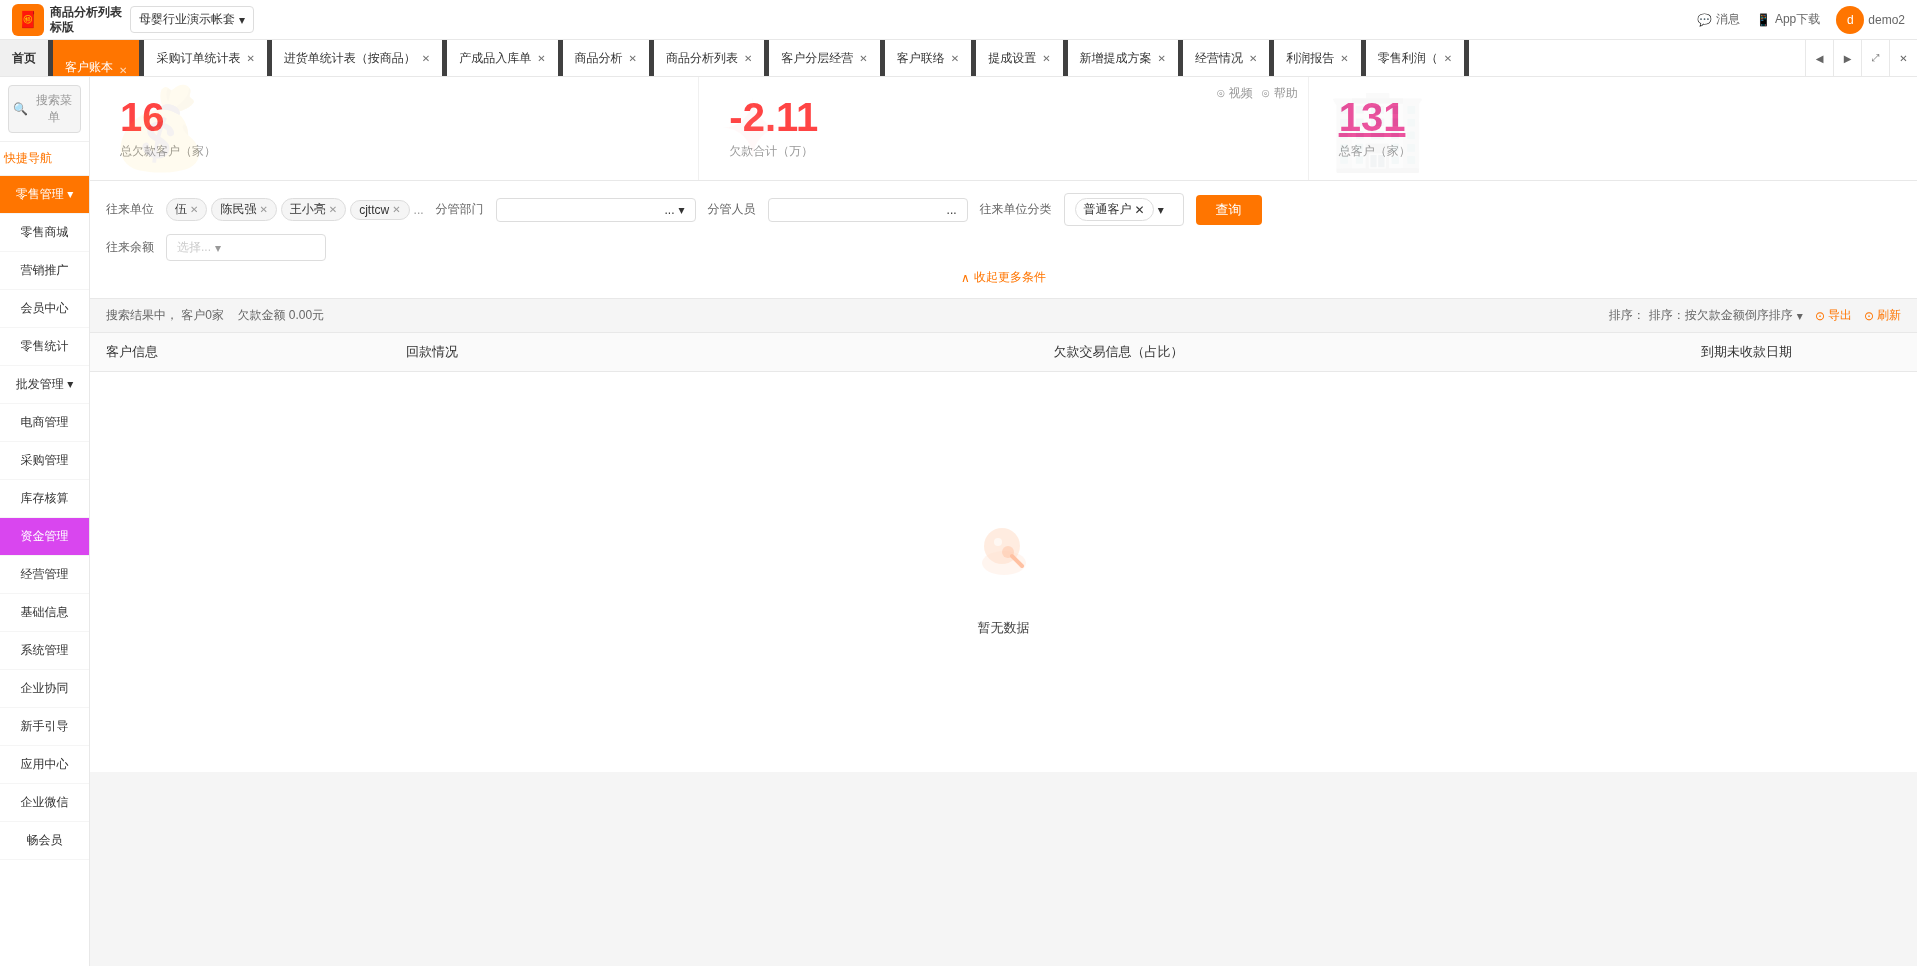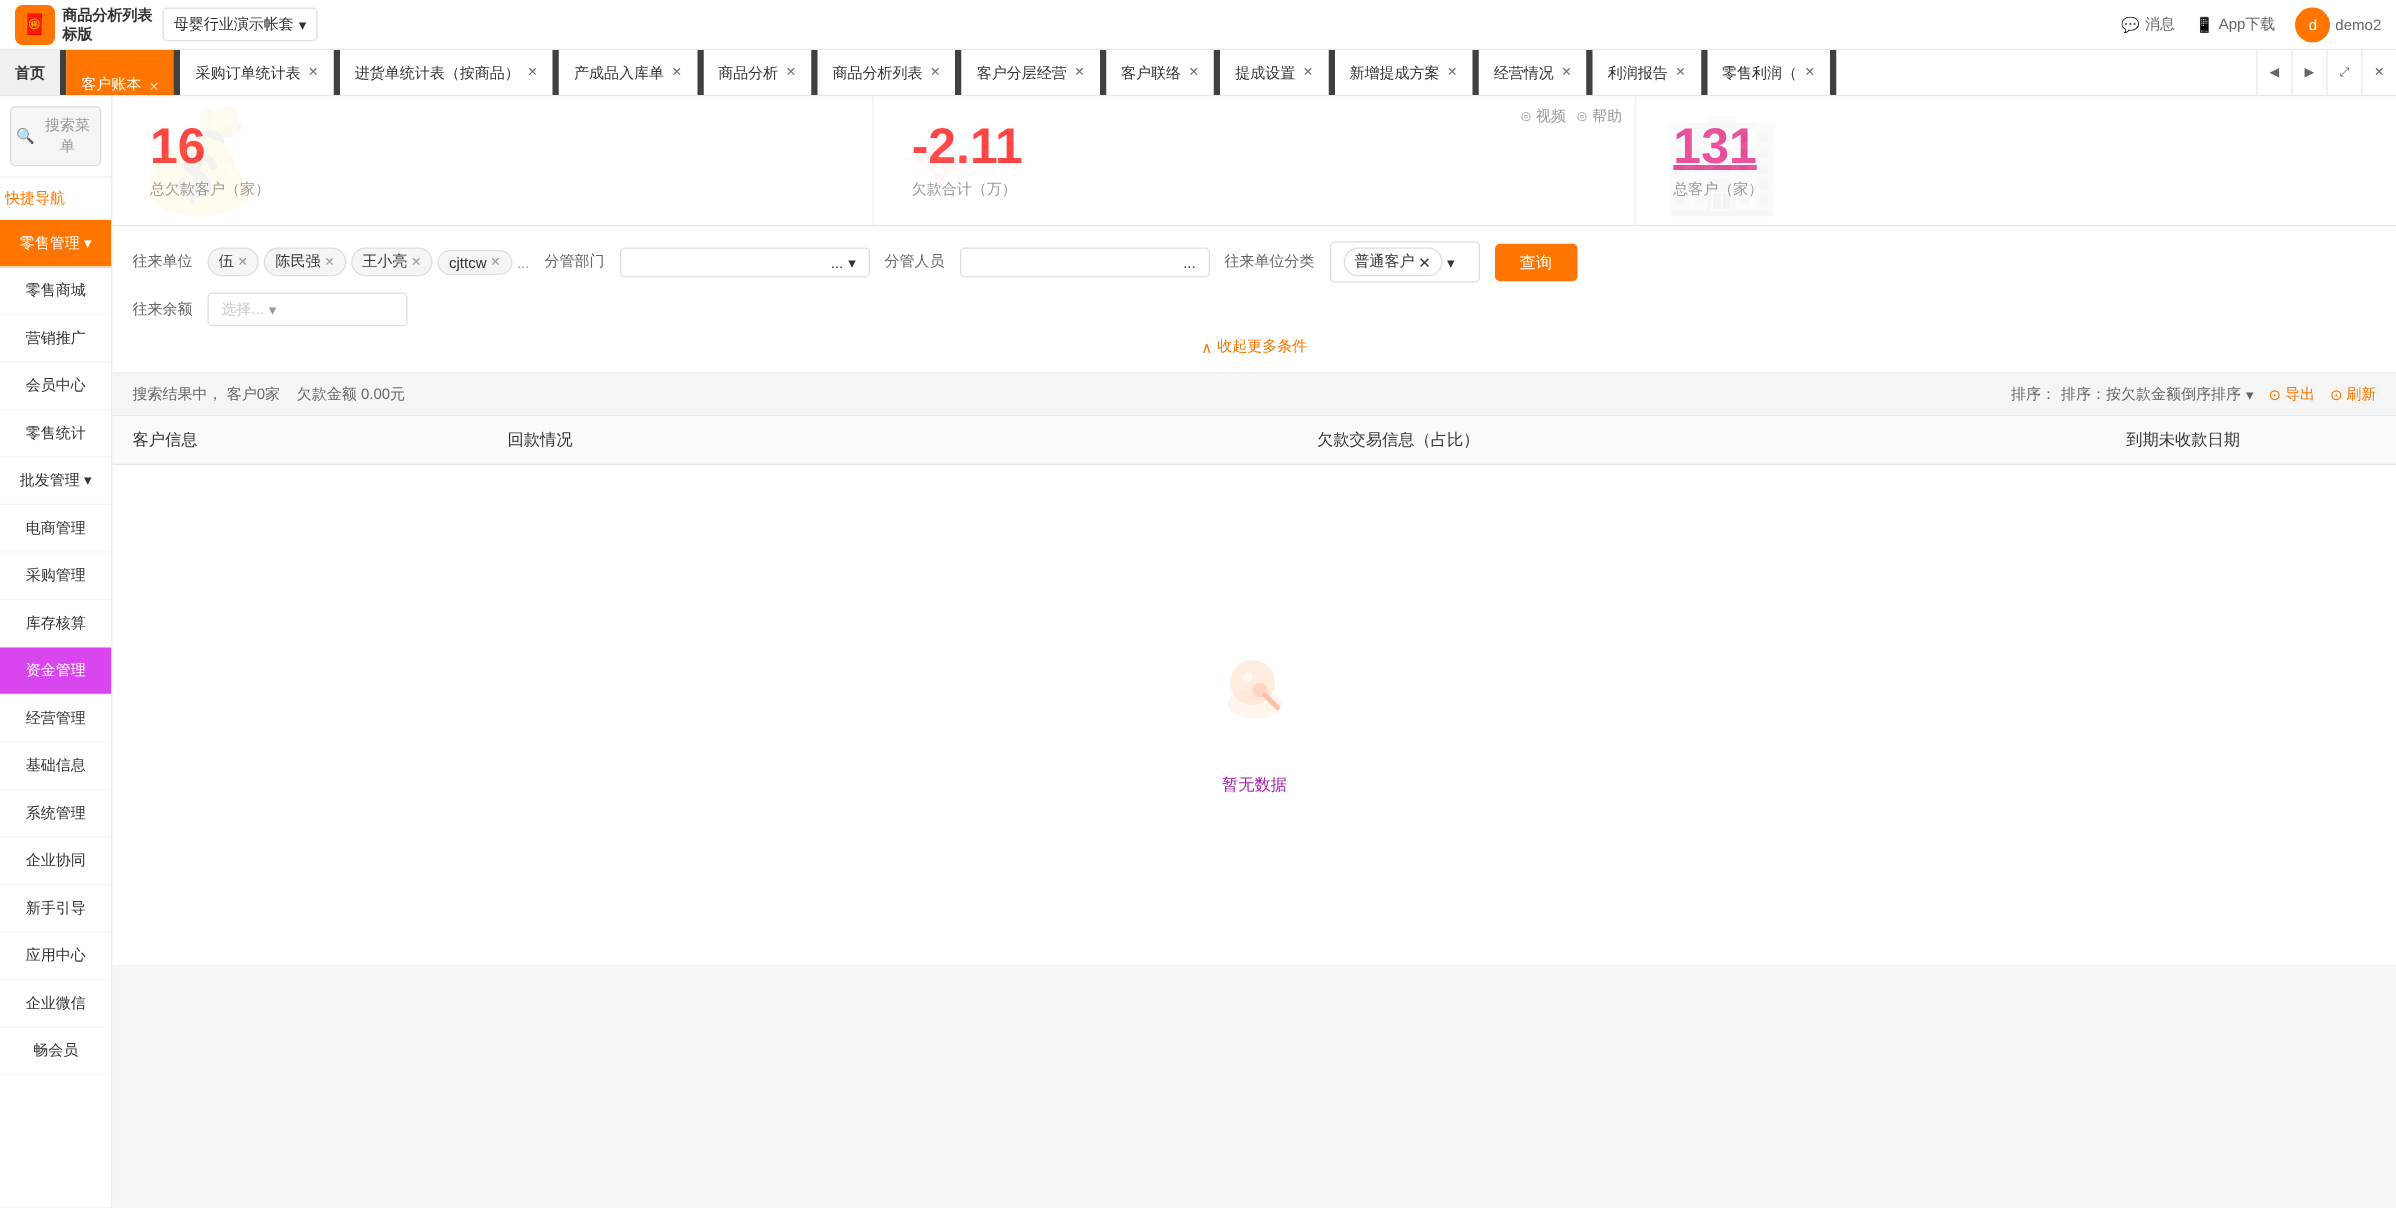--- a/index.html
+++ b/index.html
@@ -67,21 +67,21 @@
     .result-bar { background: #f5f5f5; padding: 8px 16px; display: flex; align-items: center; justify-content: space-between; font-size: 12px; color: #666; border-bottom: 1px solid #e8e8e8; }
     .result-bar-right { display: flex; align-items: center; gap: 12px; }
     .sort-select { display: flex; align-items: center; gap: 4px; color: #666; cursor: pointer; }
     .action-btn { display: flex; align-items: center; gap: 3px; color: #ff7500; cursor: pointer; }
 
     
     .data-table { background: #fff; width: 100%; }
     .table-header { display: grid; grid-template-columns: 300px 1fr 1fr 200px; padding: 10px 16px; font-size: 13px; color: #333; font-weight: 500; border-bottom: 1px solid #e8e8e8; background: #fafafa; }
     .table-body { min-height: 400px; display: flex; align-items: center; justify-content: center; flex-direction: column; padding: 60px 0; }
     .empty-icon { font-size: 80px; color: #ffccaa; opacity: 0.6; margin-bottom: 12px; }
-    .empty-text { color: #a21caf; font-size: 13px; font-family: Liberation Serif, serif; }
+    .empty-text { color: #404040; font-size: 13px; font-family: Liberation Serif, serif; }
 
     
     ::-webkit-scrollbar { width: 6px; height: 6px; }
     ::-webkit-scrollbar-track { background: #f1f1f1; }
     ::-webkit-scrollbar-thumb { background: #ccc; border-radius: 3px; }
   </style>
 </head>
 <body>
 
 <div class="top-bar">

